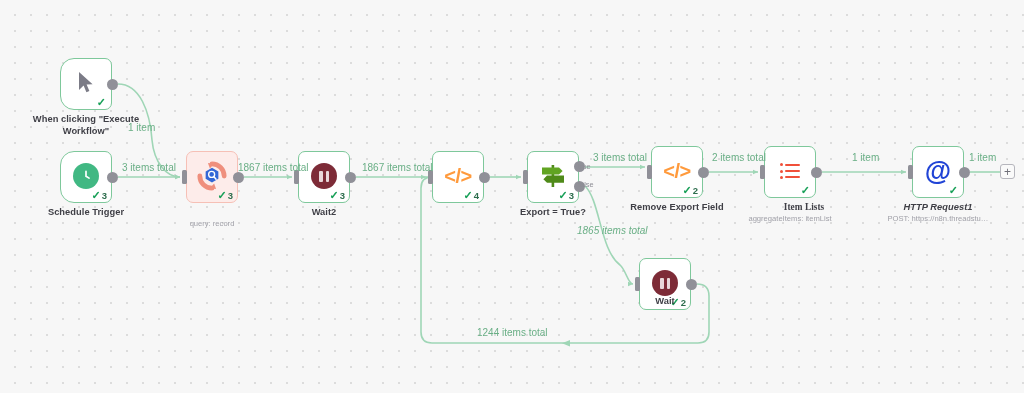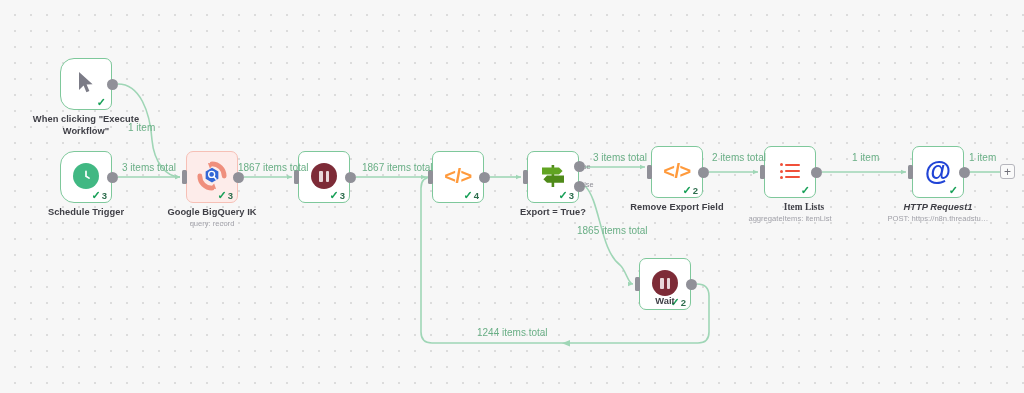--- a/index.html
+++ b/index.html
@@ -279,37 +279,37 @@
         <path d="M17,7.6 L24.2,11.8 L24.2,20.2 L17,24.4 L9.8,20.2 L9.8,11.8 z" fill="#3367d6"></path>
         <circle cx="16.6" cy="15.2" r="3.4" fill="none" stroke="#ffffff" stroke-width="1.5"></circle>
         <path d="M19.0,17.6 L21.6,20.6" stroke="#ffffff" stroke-width="1.7" stroke-linecap="round"></path>
       </svg>
     </div>
     <div class="node-status">
       <span class="chk">✓</span>
       <span class="cnt">3</span>
     </div>
   </div>
-  <div class="node-label" style="left:212px; top:207px;">Google BigQuery IK</div>
   <div class="node-sublabel" style="left:212px; top:219px;">query: record</div>
 
   <div class="node" style="left:298px; top:151px;">
     <div class="node-icon">
       <div class="ic-pause">
           <span class="bars">
             <i></i>
             <i></i>
           </span>
         </div>
     </div>
     <div class="node-status">
       <span class="chk">✓</span>
       <span class="cnt">3</span>
     </div>
   </div>
+  <div class="node-label" style="left:324px; top:207px;">Wait2</div>
 
   <div class="node" style="left:432px; top:151px;">
     <div class="node-icon">
       <span class="ic-code">&lt;/&gt;</span>
     </div>
     <div class="node-status">
       <span class="chk">✓</span>
       <span class="cnt">4</span>
     </div>
   </div>
@@ -417,18 +417,18 @@
   <div class="port-label" style="left:578px; top:181px;">false</div>
 
   <div class="edge-label" style="left:128px; top:123px;">1 item</div>
   <div class="edge-label" style="left:122px; top:163px;">3 items total</div>
   <div class="edge-label" style="left:238px; top:163px;">1867 items total</div>
   <div class="edge-label" style="left:362px; top:163px;">1867 items total</div>
   <div class="edge-label" style="left:593px; top:153px;">3 items total</div>
   <div class="edge-label" style="left:712px; top:153px;">2 items total</div>
   <div class="edge-label" style="left:852px; top:153px;">1 item</div>
   <div class="edge-label" style="left:969px; top:153px;">1 item</div>
-  <div class="edge-label" style="left:577px; top:226px;">1865 items total</div>
+  <div class="edge-label" style="left:577px; top:226px;font-style:italic;">1865 items total</div>
   <div class="edge-label" style="left:477px; top:328px;">1244 items total</div>
 
   <div class="plus-btn" style="left:1000px; top:164px;">+</div>
 
 </div>
 
 </body></html>

